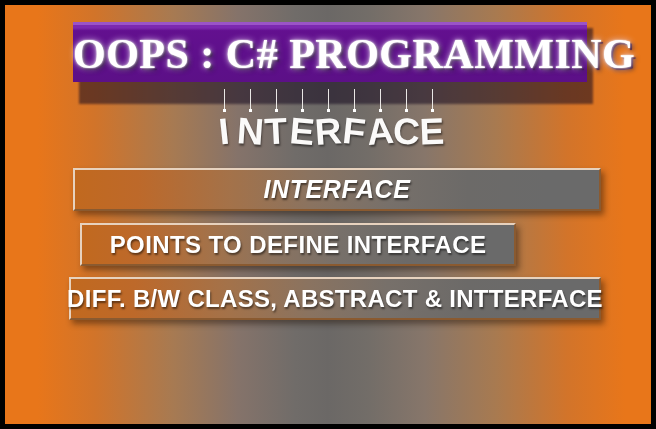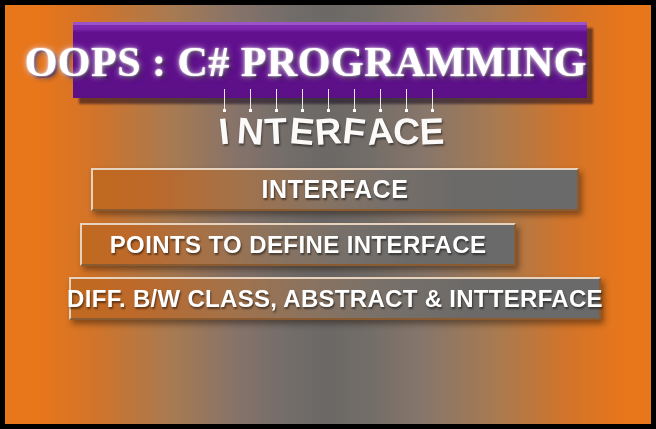--- a/index.html
+++ b/index.html
@@ -48,32 +48,32 @@
     width: 514px;
     height: 76px;
     background: rgba(20,8,30,0.55);
     filter: blur(1px);
   }
   #title-bar {
     position: absolute;
     left: 68px;
     top: 17px;
     width: 514px;
-    height: 76px;
+    height: 60px;
     background: linear-gradient(to bottom,
         #7C29B0 0%,
         #7C29B0 5%,
         #63108F 10%,
         #5E108B 55%,
         #5C1087 100%);
     border-top: 3px solid #9A54C7;
     box-sizing: border-box;
     display: flex;
     align-items: center;
-    justify-content: flex-end;
+    justify-content: flex-start;
   }
   #title-text {
     font-family: "Liberation Serif", serif;
     font-weight: bold;
     font-size: 42px;
     line-height: 1;
     color: #FFFFFF;
     letter-spacing: 0.5px;
     white-space: nowrap;
     text-shadow:
@@ -164,21 +164,21 @@
     justify-content: center;
   }
   .bar-label {
     font-family: "Liberation Sans", sans-serif;
     font-weight: bold;
     color: #FFFFFF;
     white-space: nowrap;
     text-shadow: 1px 2px 2px rgba(0,0,0,0.5);
   }
 
-  #bar-1 { left: 86px;  top: 163px; width: 488px; height: 43px; }
+  #bar-1 { left: 68px;  top: 163px; width: 528px; height: 43px; font-style: italic; }
   #bar-1 .bar-label { font-size: 25px; letter-spacing: 0.6px; }
 
   #bar-2 { left: 75px;  top: 218px; width: 436px; height: 43px; justify-content: center; }
   #bar-2 .bar-label { font-size: 24px; letter-spacing: 0.4px; }
 
   #bar-3 { left: 64px;  top: 272px; width: 532px; height: 43px; }
   #bar-3 .bar-label { font-size: 24px; letter-spacing: 0.3px; }
 </style>
 </head>
 <body>

